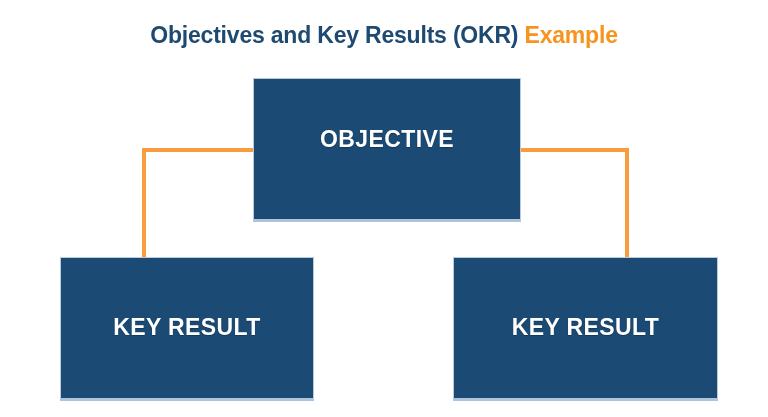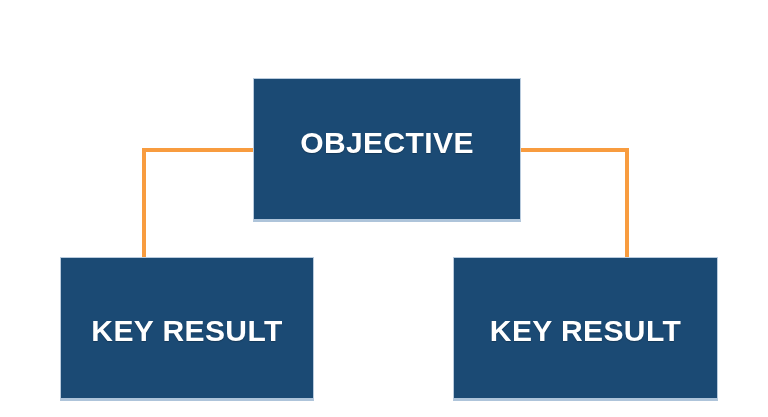--- a/index.html
+++ b/index.html
@@ -49,21 +49,21 @@
     border-top: 1px solid #b9cbdd;
     border-right: 1px solid #b9cbdd;
     border-bottom: 3px solid #aec4da;
     display: flex;
     align-items: center;
     justify-content: center;
   }
   .node-label {
     color: #ffffff;
     font-weight: bold;
-    font-size: 30px;
+    font-size: 23px;
     letter-spacing: 0.4px;
     white-space: nowrap;
     text-shadow: 0 1px 1px rgba(0,0,0,0.25);
   }
 
   #node-objective {
     left: 253px;
     top: 78px;
     width: 268px;
     height: 144px;
@@ -98,20 +98,23 @@
   #connector-left-horizontal  { left: 142px; top: 148px; width: 113px; }
   #connector-left-vertical    { left: 142px; top: 148px; height: 110px; }
   #connector-right-horizontal { left: 519px; top: 148px; width: 110px; }
   #connector-right-vertical   { left: 625px; top: 148px; height: 110px; }
 </style>
 </head>
 <body>
 
 <div id="diagram-canvas">
 
+  <div id="page-title">
+    <span class="t-main">Objectives and Key Results (OKR) </span><span class="t-accent">Example</span>
+  </div>
 
   <div class="connector connector-h" id="connector-left-horizontal"></div>
   <div class="connector connector-v" id="connector-left-vertical"></div>
   <div class="connector connector-h" id="connector-right-horizontal"></div>
   <div class="connector connector-v" id="connector-right-vertical"></div>
 
   <div class="node-box" id="node-objective">
     <span class="node-label">OBJECTIVE</span>
   </div>
 

